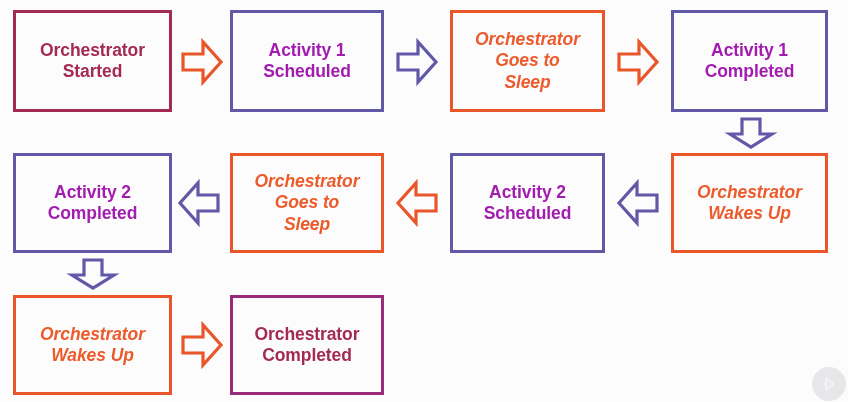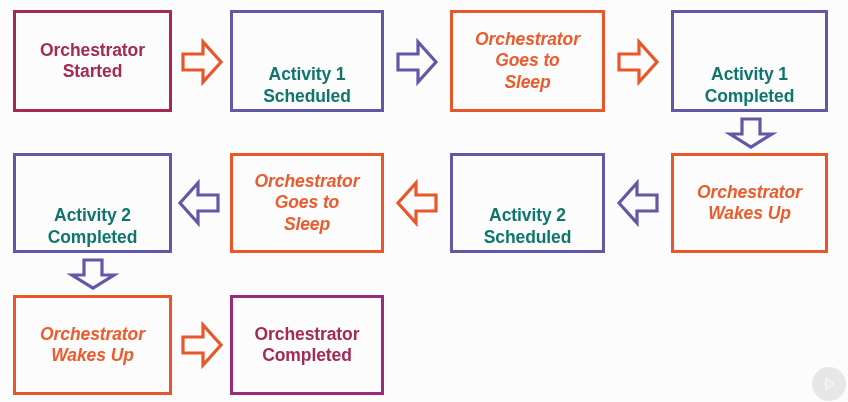--- a/index.html
+++ b/index.html
@@ -46,22 +46,21 @@
     border-color: #a32a55;
     color: #a32a55;
   }
   .node.magenta {
     border-color: #9b2a78;
     color: #a32a55;
   }
   
   .node.purple {
     border-color: #6159a8;
-    color: #0f766e;
-    align-items: flex-end;
+    color: #a21caf;
   }
   
   .node.orange {
     border-color: #e8562a;
     color: #ec5b2b;
     font-style: italic;
   }
 
   
   .arrow {

